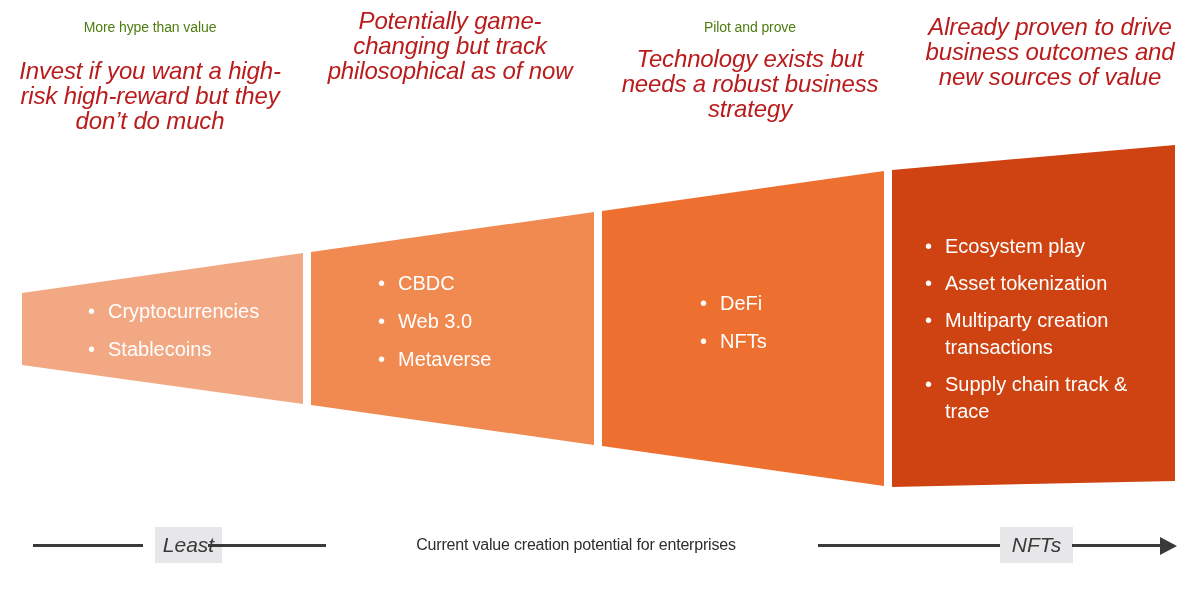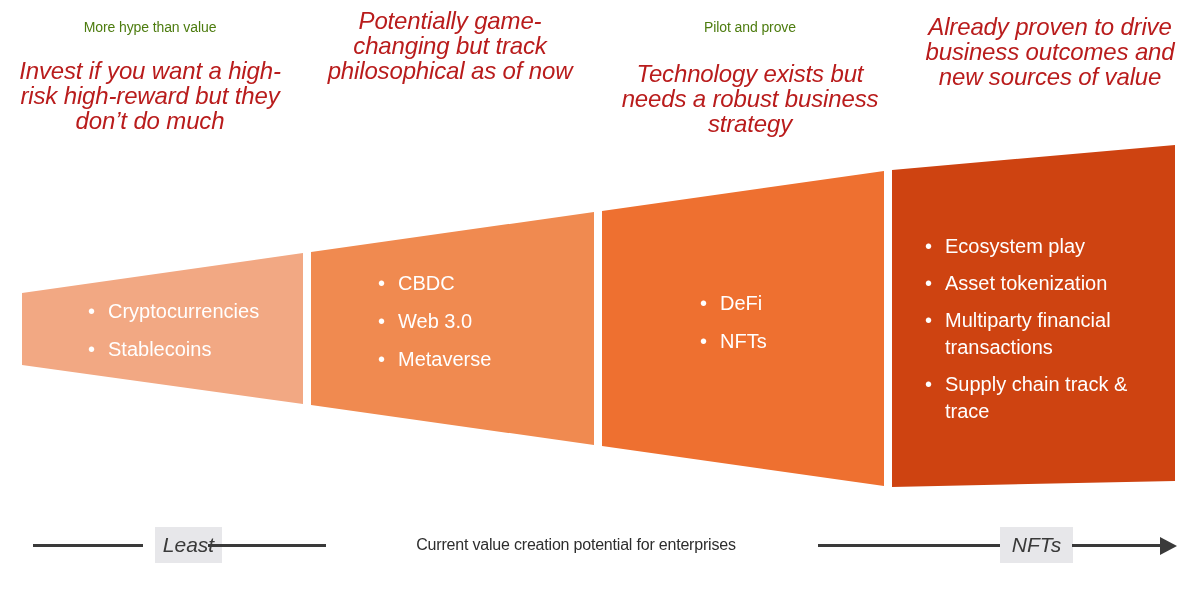--- a/index.html
+++ b/index.html
@@ -46,21 +46,21 @@
   }
   .hcol .hsub {
     font-size: 24px;
     line-height: 25px;
     font-style: italic;
     color: #b91c1c;
     margin-top: 8px;
     letter-spacing: -0.15px;
   }
   .hcol.c1 .hsub { margin-top: 17px; }
-  .hcol.c3 .hsub { margin-top: 20px; }
+  .hcol.c3 .hsub { margin-top: 5px; }
   .hcol.c4 .hsub { margin-top: 14px; }
 
   
   #funnel {
     position: absolute;
     left: 0;
     top: 0;
     width: 1200px;
     height: 591px;
   }
@@ -222,21 +222,21 @@
     <div class="bullet-row">
       <span class="bdot">•</span>
       <span class="btext">Ecosystem play</span>
     </div>
     <div class="bullet-row">
       <span class="bdot">•</span>
       <span class="btext">Asset tokenization</span>
     </div>
     <div class="bullet-row">
       <span class="bdot">•</span>
-      <span class="btext">Multiparty financial transactions</span>
+      <span class="btext">Multiparty creation transactions</span>
     </div>
     <div class="bullet-row">
       <span class="bdot">•</span>
       <span class="btext">Supply chain track &amp; trace</span>
     </div>
   </div>
 
   <div class="axis">
     <div class="axis-line" id="axline1" style="background: rgb(58, 58, 58);"></div>
     <div class="axis-cap" id="cap-least" style="background: rgb(231, 231, 234);">Least</div>

